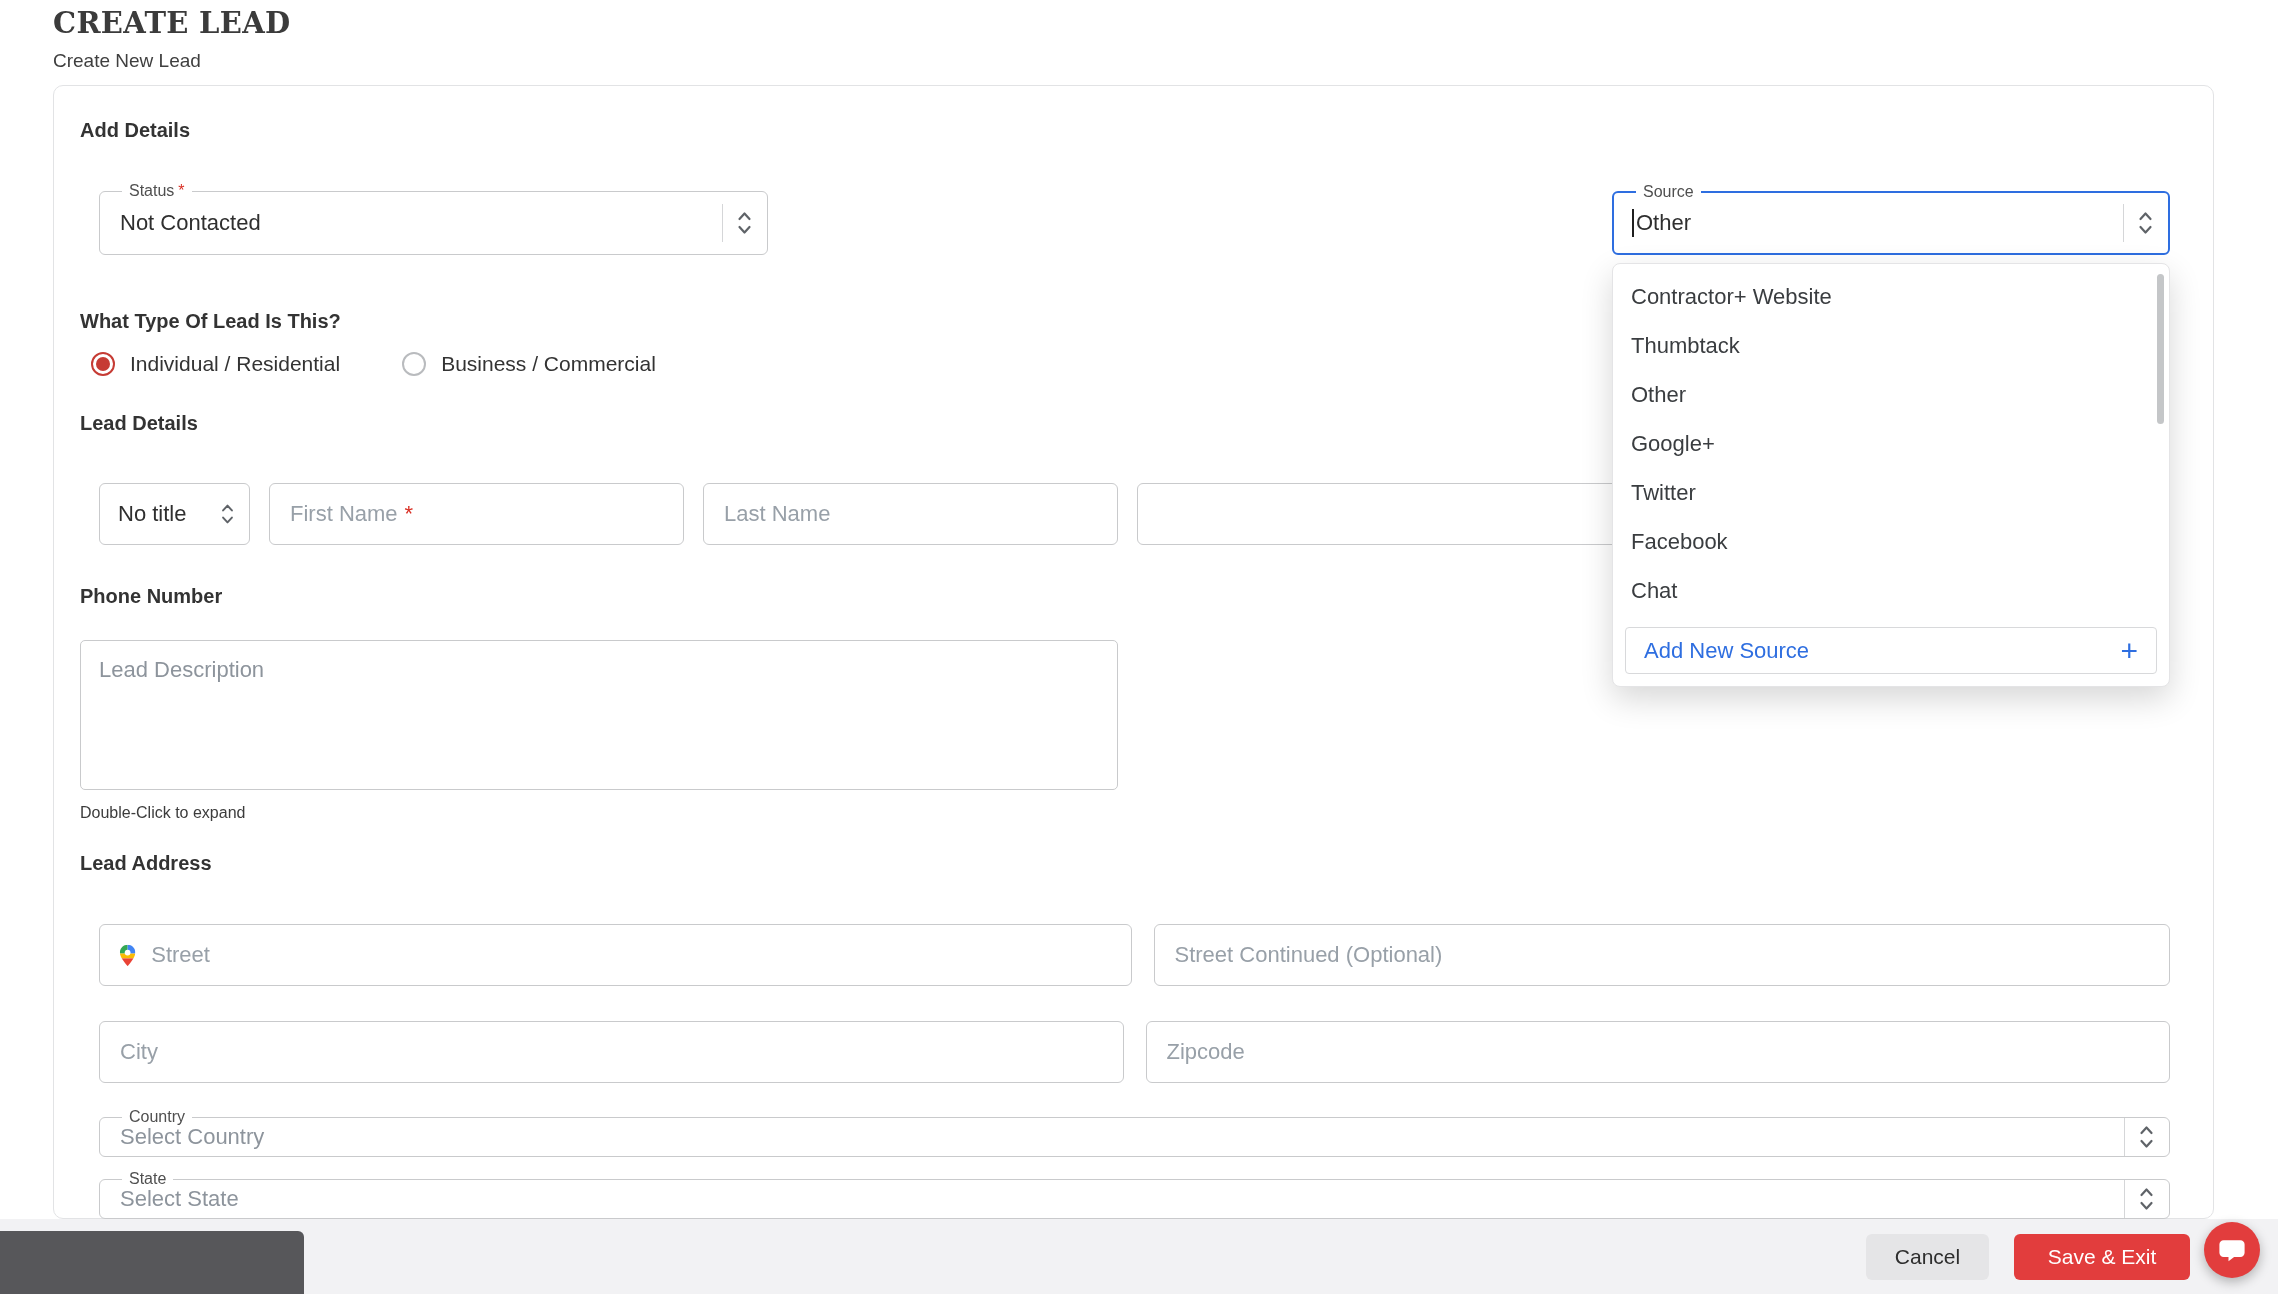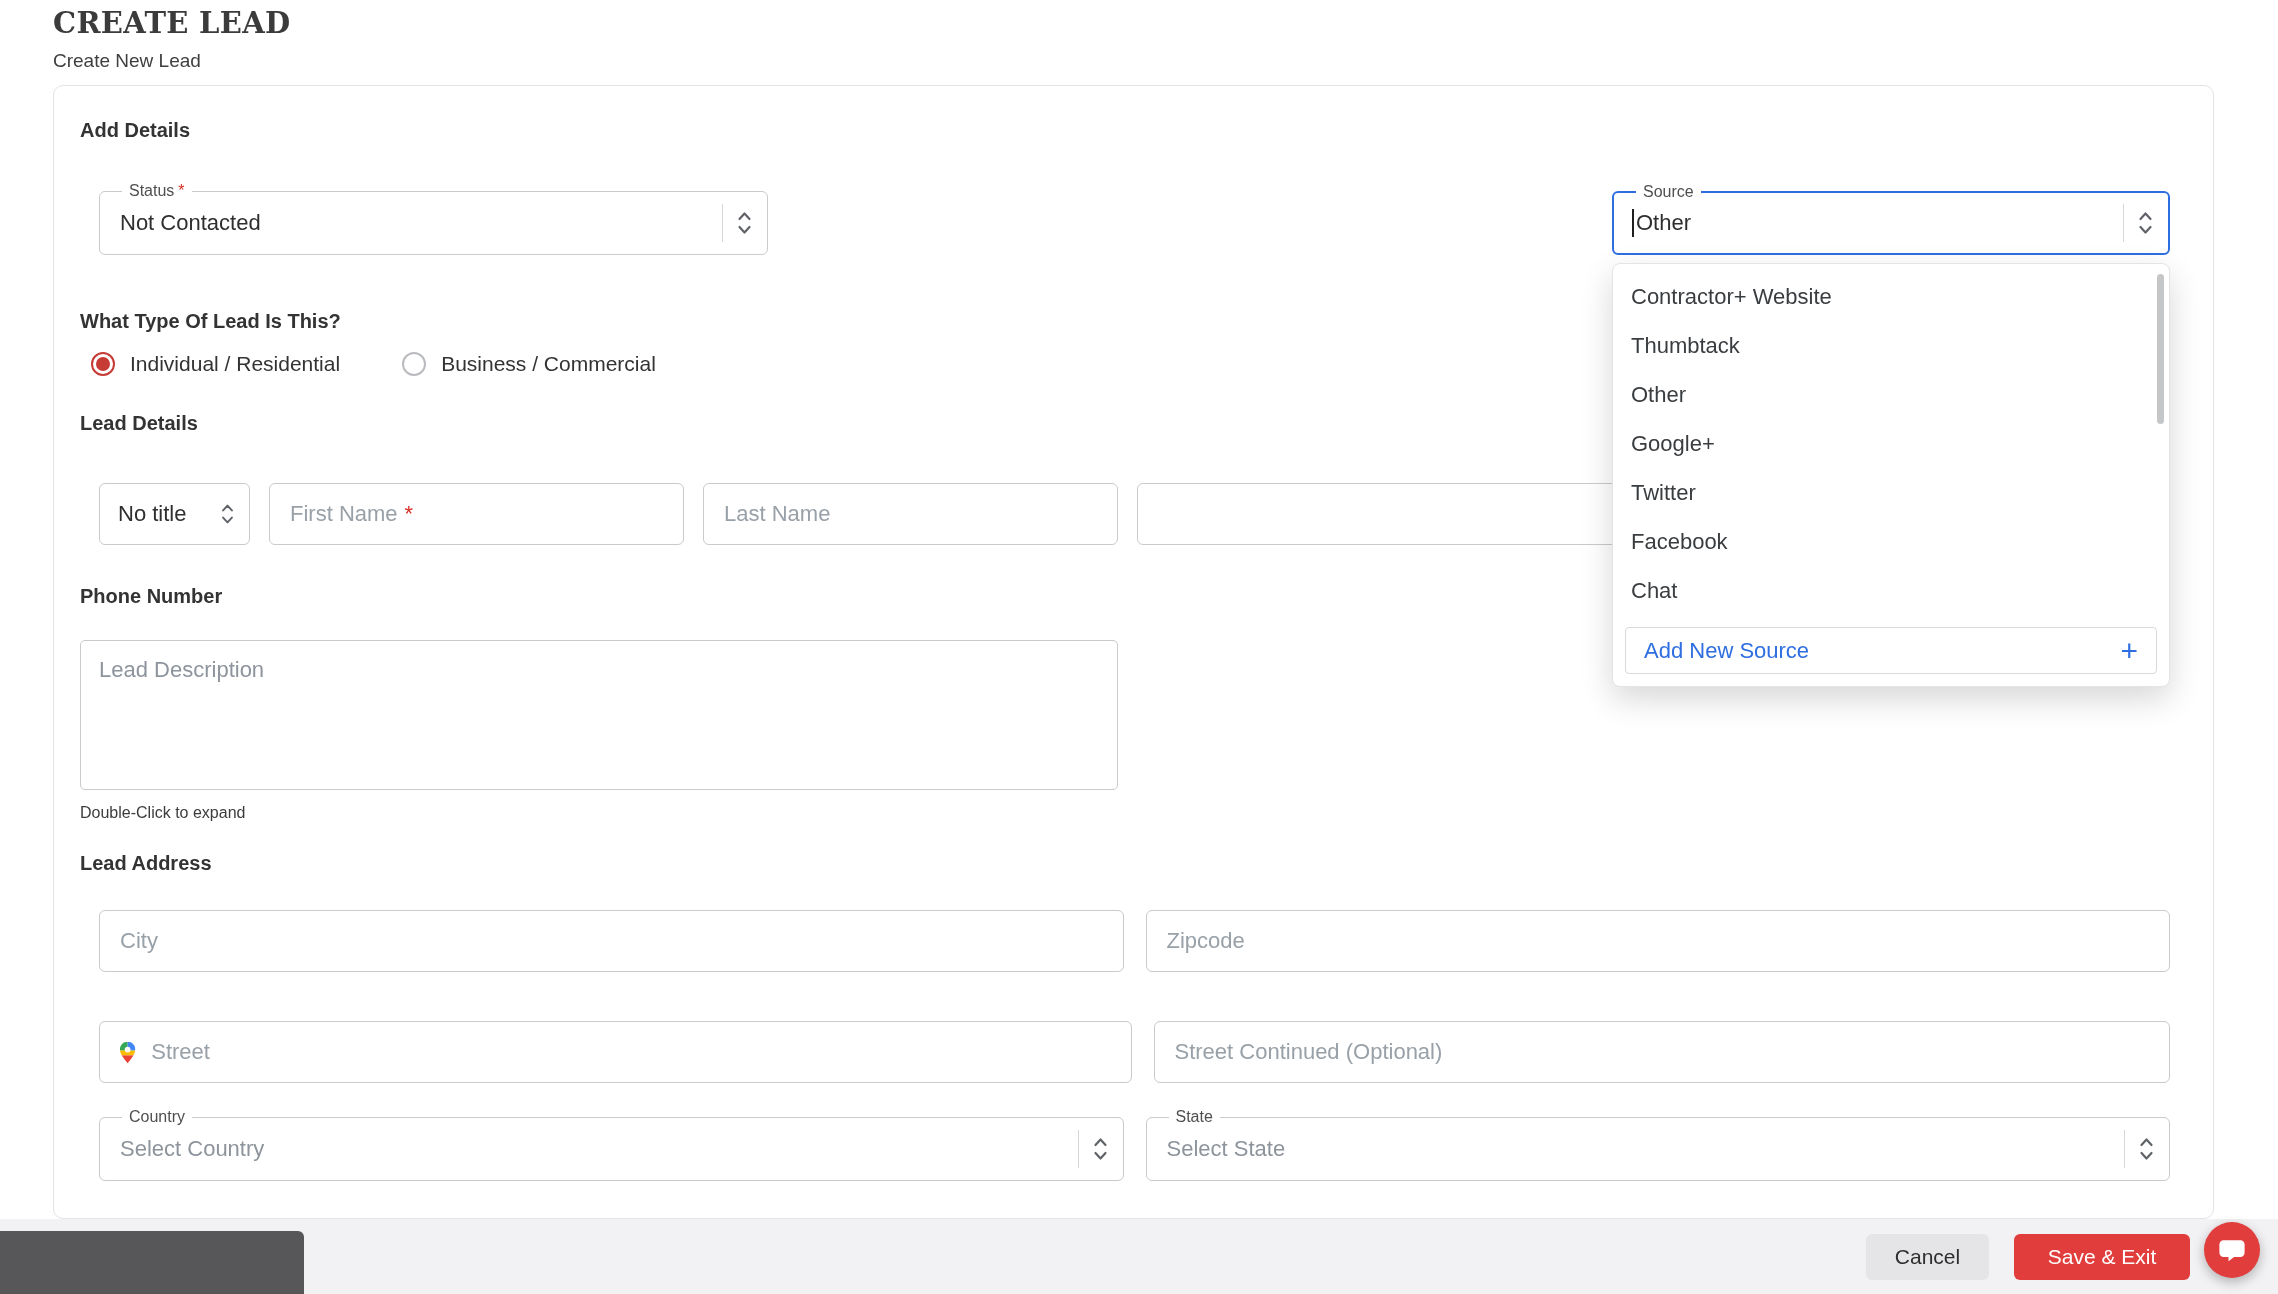--- a/index.html
+++ b/index.html
@@ -130,21 +130,21 @@
     font-family: inherit; font-size: 22px; color: #701a75; resize: none; background: #fff; outline: none;
   }
   textarea::placeholder { color: #8d949c; opacity: 1; }
   .hint { margin-top: 14px; font-size: 16px; color: #3c3c3c; line-height: 18px; }
 
   
   .addr-heading { margin-top: 29px; }
   .addr-row { display: flex; gap: 22px; }
   .addr-row.r1 { margin-top: 49px; }
   .addr-row.r2 { margin-top: 35px; }
-  .addr-row.r3 { margin-top: 34px; }
+  .addr-row.r3 { margin-top: 34px; flex-direction: column; }
   .addr-row .col { flex: 1; }
   .ifield {
     height: 62px; border: 1px solid #c9cacc; border-radius: 6px;
     background: #fff; display: flex; align-items: center;
   }
   .ifield.with-icon { padding-left: 16px; gap: 10px; }
   .ifield.with-icon input { padding-left: 2px; }
   .addr-select { height: 64px; }
 
   
@@ -287,29 +287,20 @@
     <div class="addnew-link">
       <span class="plus">+</span>
       <span>Add New</span>
     </div>
   </div>
 
   <textarea class="desc-textarea" placeholder="Lead Description" style=""></textarea>
   <div class="hint">Double-Click to expand</div>
 
   <div class="section-heading addr-heading">Lead Address</div>
-
-  <div class="addr-row r2 inset">
-    <div class="col ifield">
-      <input type="text" placeholder="City" style="">
-    </div>
-    <div class="col ifield">
-      <input type="text" placeholder="Zipcode" style="">
-    </div>
-  </div>
 
   <div class="addr-row r1 inset">
     <div class="col ifield with-icon">
       <svg width="24" height="31" viewBox="0 0 24 24">
         <defs>
             <clipPath id="pinc">
               <path d="M12 1C7.6 1 4 4.6 4 9c0 5.6 8 14 8 14s8-8.4 8-14c0-4.4-3.6-8-8-8z"></path>
             </clipPath>
           </defs>
         <g clip-path="url(#pinc)">
@@ -320,20 +311,29 @@
         </g>
         <circle cx="12" cy="9" r="3" fill="#ffffff"></circle>
       </svg>
       <input type="text" placeholder="Street" style="">
     </div>
     <div class="col ifield">
       <input type="text" placeholder="Street Continued (Optional)" style="">
     </div>
   </div>
 
+  <div class="addr-row r2 inset">
+    <div class="col ifield">
+      <input type="text" placeholder="City" style="">
+    </div>
+    <div class="col ifield">
+      <input type="text" placeholder="Zipcode" style="">
+    </div>
+  </div>
+
   <div class="addr-row r3 inset">
     <div class="col field addr-select">
       <span class="float-label">
         <span>Country</span>
       </span>
       <span class="value muted">Select Country</span>
       <span class="stepper">
         <span class="divider"></span>
         <svg class="chev" width="17" height="28" viewBox="0 0 17 28">
           <path d="M3.5 10 L8.5 4.5 L13.5 10" stroke="#5f6368" stroke-width="2.2" fill="none" stroke-linecap="round" stroke-linejoin="round"></path>

